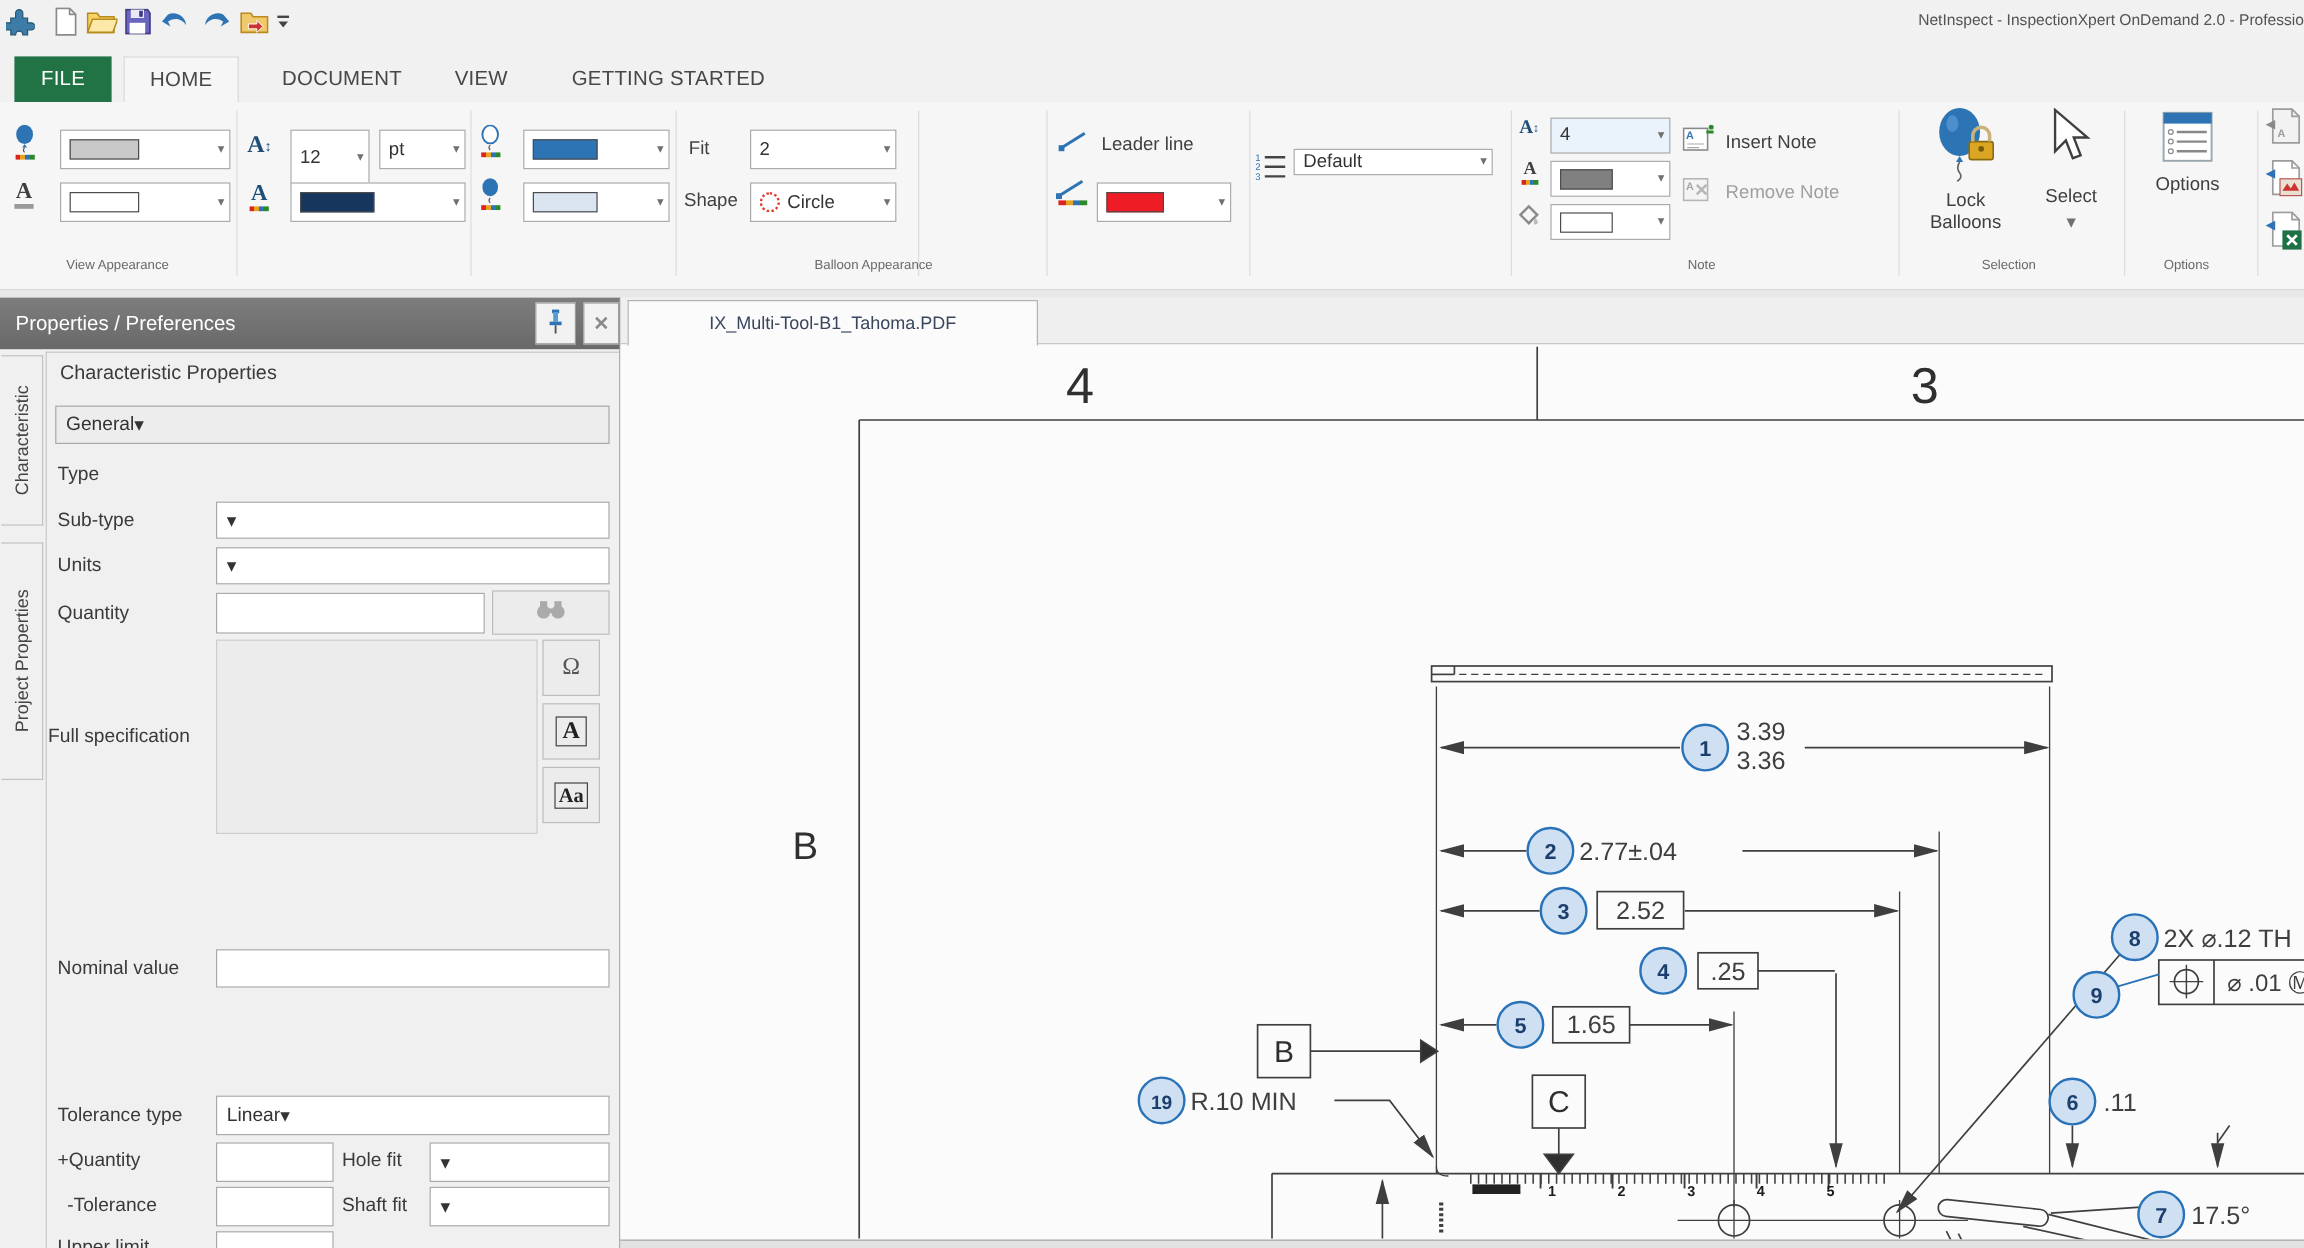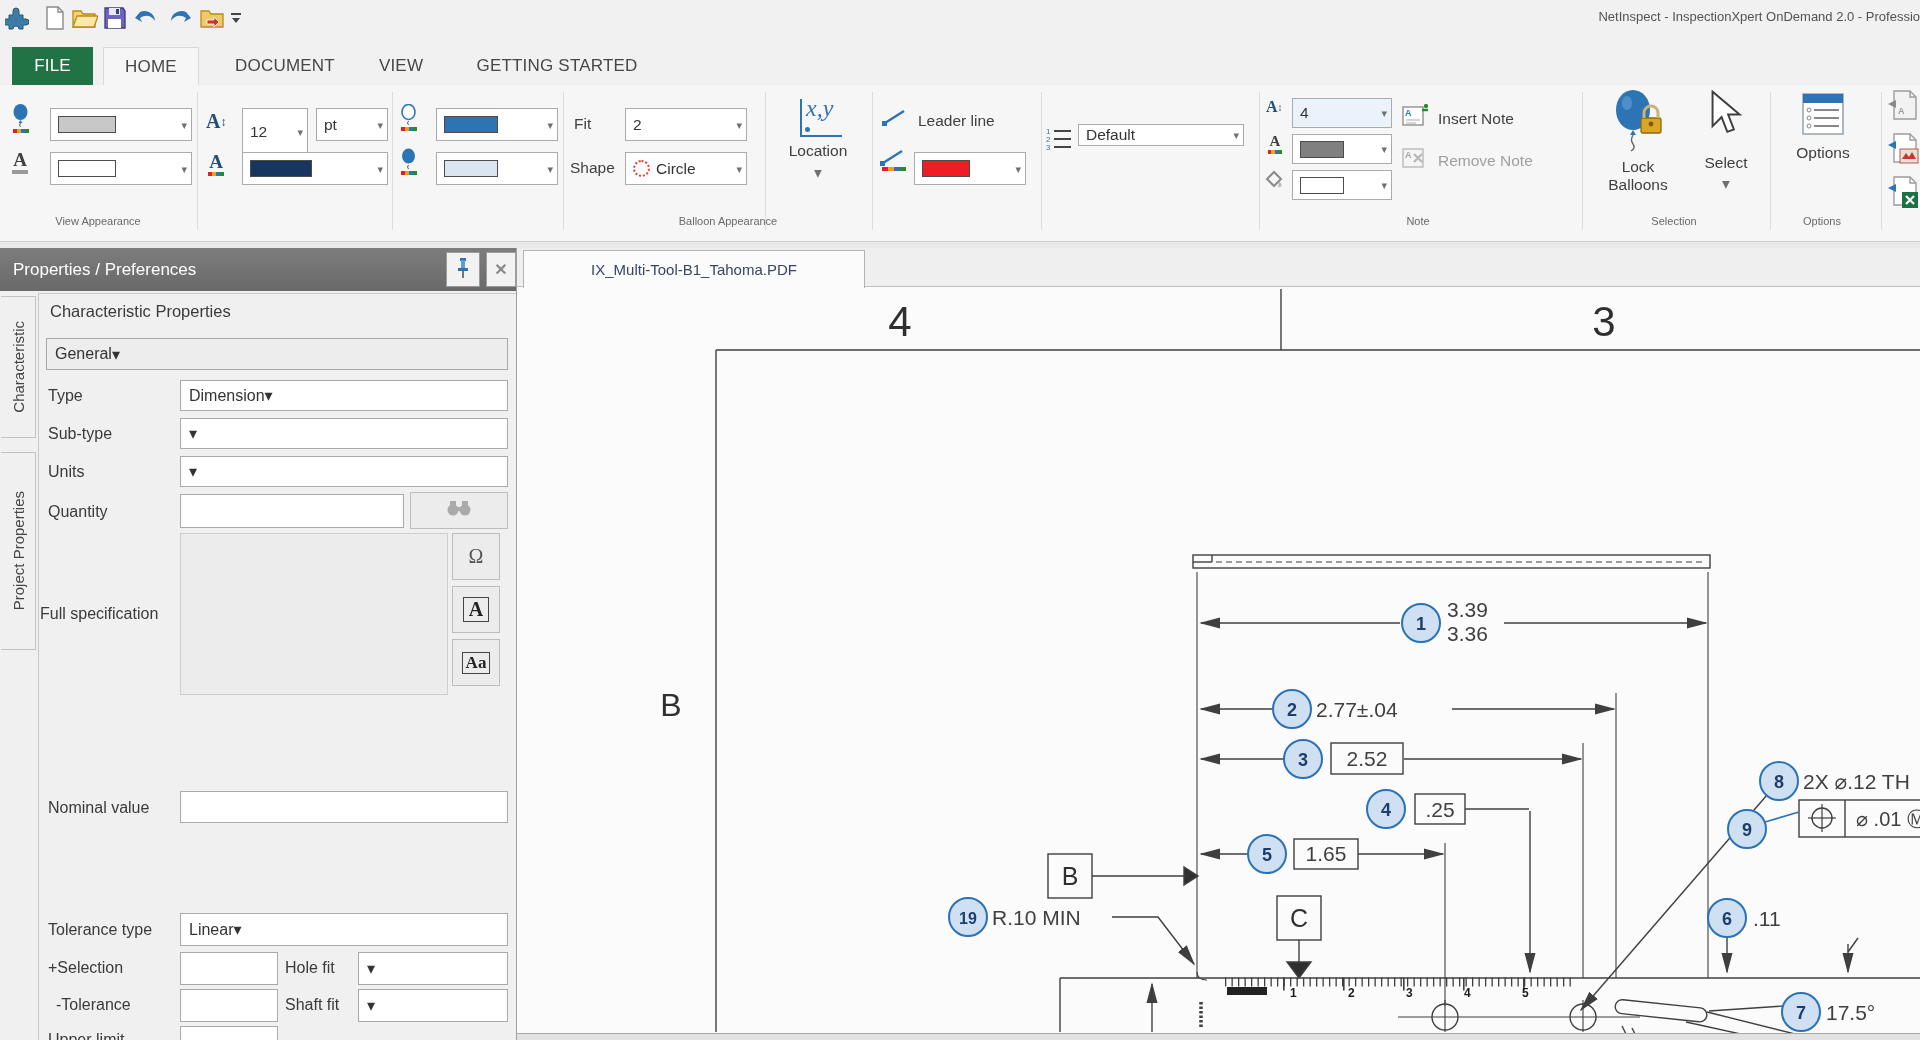--- a/index.html
+++ b/index.html
@@ -198,30 +198,20 @@
     <span>2</span>
       <span class="dd"></span>
   </div>
   <span class="abs rlabel" style="left:570px;top:159px">Shape</span>
   <div class="abs combo" style="left:625px;top:152px;width:122px;height:33px">
     <span style="display:inline-block;width:17px;height:17px;border:2px dotted #e03c31;border-radius:50%;margin-right:6px"></span>
     <span>Circle</span>
       <span class="dd"></span>
   </div>
 
-  <div class="abs bigbtn" style="left:772px;top:95px;width:92px;height:100px">
-    <span style="position:relative;width:52px;height:44px">
-      <span style="position:absolute;left:8px;top:4px;bottom:2px;width:2px;background:#2e74b5"></span>
-      <span style="position:absolute;left:8px;bottom:2px;right:2px;height:2px;background:#2e74b5"></span>
-      <span style="position:absolute;left:14px;top:0;font-size:24px;font-style:italic;color:#2e74b5;font-family:'Liberation Serif',serif">x,y</span>
-      <span style="position:absolute;left:13px;bottom:7px;width:5px;height:5px;border-radius:50%;background:#2e74b5"></span>
-    </span>
-    <span style="margin-top:3px">Location</span>
-    <span class="dd" style="position:static;margin-top:4px;color:#707070"></span>
-  </div>
 
   <span class="abs ricon" style="left:882px;top:107px">
     <svg width="28" height="20" viewBox="0 0 28 20">
         <line x1="3" y1="16" x2="22" y2="4" stroke="#2e74b5" stroke-width="2.5"></line>
         <rect x="0" y="14" width="5" height="5" fill="#2e74b5"></rect>
       </svg>
   </span>
   <span class="abs rlabel" style="left:918px;top:112px">Leader line</span>
   <span class="abs ricon" style="left:880px;top:148px;flex-direction:column">
     <svg width="28" height="18" viewBox="0 0 28 18">
@@ -391,24 +381,20 @@
   </div>
   <div class="abs" style="left:38px;top:293px;width:478px;height:747px;border-left:1px solid #c8c8c8;border-top:1px solid #c8c8c8"></div>
 
   <span class="abs flabel" style="left:50px;top:302px;font-size:16.5px">Characteristic Properties</span>
   <div class="abs pcombo" style="left:46px;top:338px;width:462px;height:32px;background:#ededed">
     <span>General</span>
       <span class="dd"></span>
   </div>
 
   <span class="abs flabel" style="left:48px;top:387px">Type</span>
-  <div class="abs pcombo" style="left:180px;top:380px;width:328px;height:31px">
-    <span>Dimension</span>
-      <span class="dd"></span>
-  </div>
   <span class="abs flabel" style="left:48px;top:425px">Sub-type</span>
   <div class="abs pcombo" style="left:180px;top:418px;width:328px;height:31px">
     <span></span>
       <span class="dd"></span>
   </div>
   <span class="abs flabel" style="left:48px;top:463px">Units</span>
   <div class="abs pcombo" style="left:180px;top:456px;width:328px;height:31px">
     <span></span>
       <span class="dd"></span>
   </div>
@@ -439,21 +425,21 @@
     </div>
 
   <span class="abs flabel" style="left:48px;top:799px">Nominal value</span>
   <div class="abs input" style="left:180px;top:791px;width:328px;height:32px"><span></span></div>
 
   <span class="abs flabel" style="left:48px;top:921px">Tolerance type</span>
   <div class="abs pcombo" style="left:180px;top:913px;width:328px;height:33px">
     <span>Linear</span>
       <span class="dd"></span>
   </div>
-  <span class="abs flabel" style="left:48px;top:959px">+Selection</span>
+  <span class="abs flabel" style="left:48px;top:959px">+Quantity</span>
   <div class="abs input" style="left:180px;top:952px;width:98px;height:33px"><span></span></div>
   <span class="abs flabel" style="left:285px;top:959px">Hole fit</span>
   <div class="abs pcombo" style="left:358px;top:952px;width:150px;height:33px">
     <span></span>
       <span class="dd"></span>
   </div>
   <span class="abs flabel" style="left:56px;top:996px">-Tolerance</span>
   <div class="abs input" style="left:180px;top:989px;width:98px;height:33px"><span></span></div>
   <span class="abs flabel" style="left:285px;top:996px">Shaft fit</span>
   <div class="abs pcombo" style="left:358px;top:989px;width:150px;height:33px">

